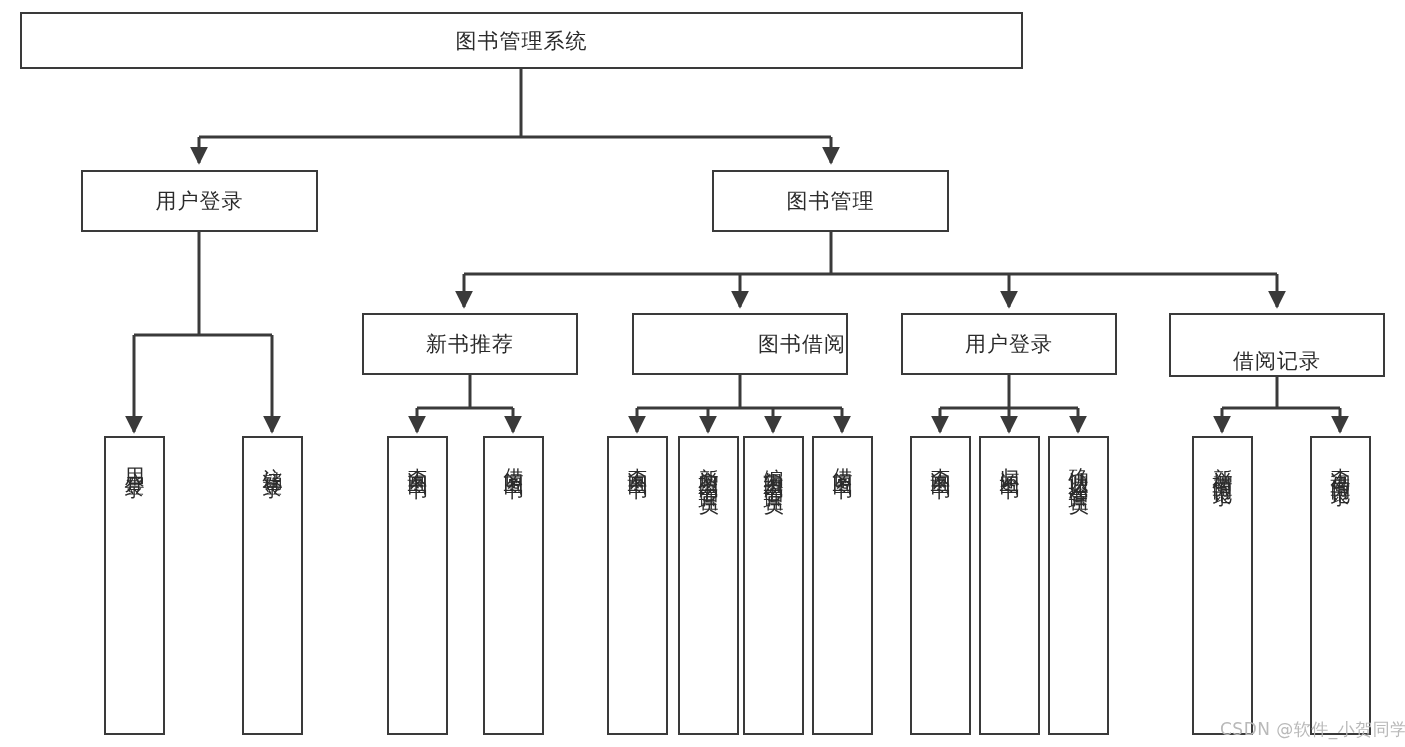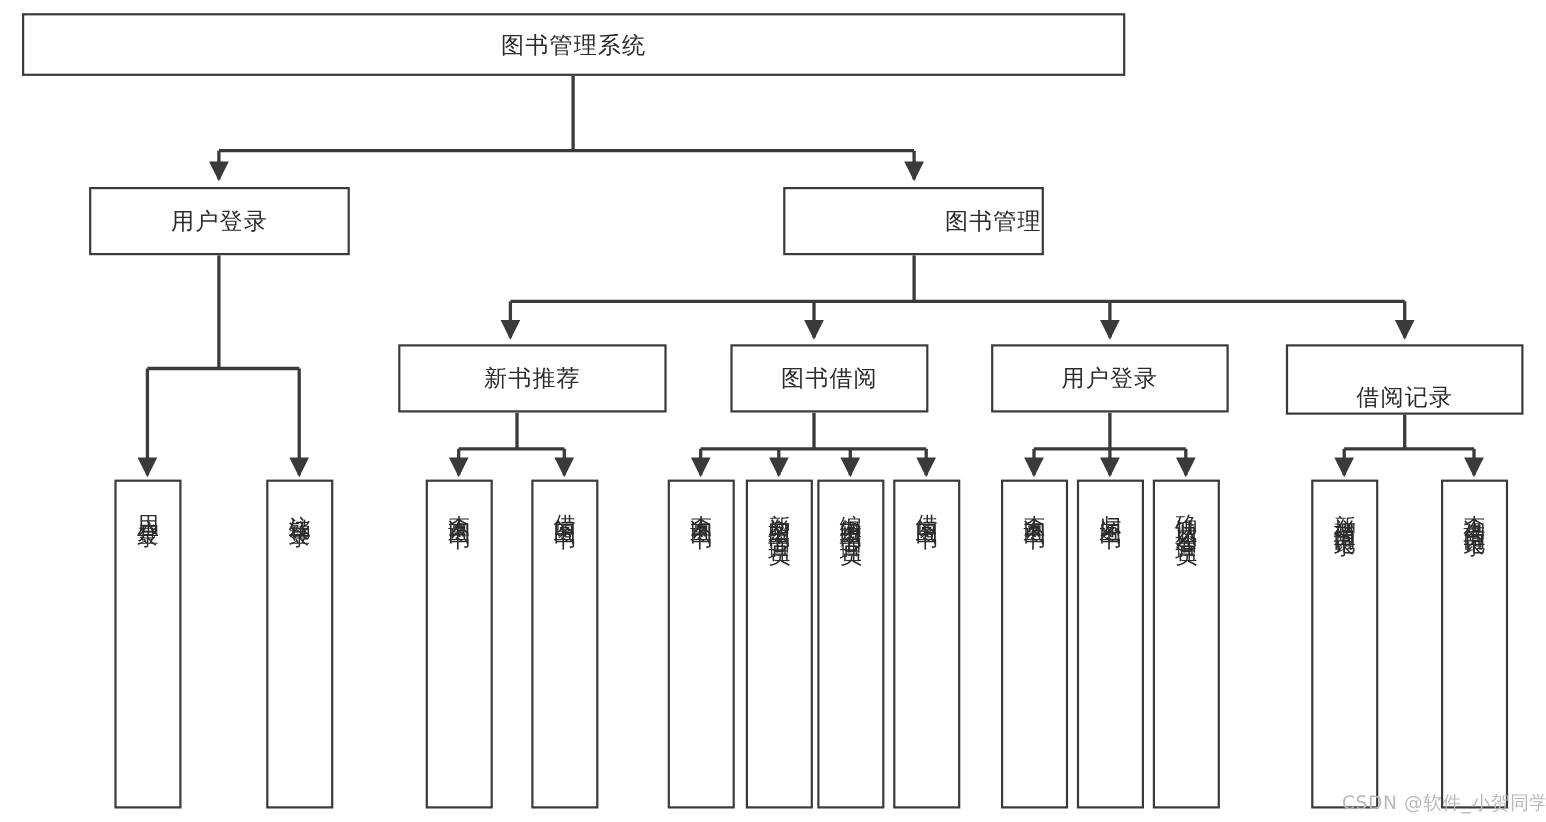--- a/index.html
+++ b/index.html
@@ -120,28 +120,28 @@
     </g>
   </svg>
 
   <div class="node horizontal node-root" style="left:20px; top:12px; width:1003px; height:57px;">
     <span>图书管理系统</span>
   </div>
 
   <div class="node horizontal" style="left:81px; top:170px; width:237px; height:62px;">
     <span>用户登录</span>
   </div>
-  <div class="node horizontal" style="left:712px; top:170px; width:237px; height:62px;justify-content:flex-end;">
+  <div class="node horizontal" style="left:712px; top:170px; width:237px; height:62px;">
     <span>图书管理</span>
   </div>
 
-  <div class="node horizontal" style="left:362px; top:313px; width:244px; height:62px;">
+  <div class="node horizontal" style="left:362px; top:313px; width:216px; height:62px;">
     <span>新书推荐</span>
   </div>
-  <div class="node horizontal" style="left:664px; top:313px; width:180px; height:62px;">
+  <div class="node horizontal" style="left:632px; top:313px; width:216px; height:62px;justify-content:flex-end;">
     <span>图书借阅</span>
   </div>
   <div class="node horizontal" style="left:901px; top:313px; width:216px; height:62px;">
     <span>用户登录</span>
   </div>
   <div class="node horizontal" style="left:1169px; top:313px; width:216px; height:64px;align-items:flex-end;">
     <span>借阅记录</span>
   </div>
 
   <div class="node vertical" style="left:104px; top:436px; width:61px; height:299px;">

